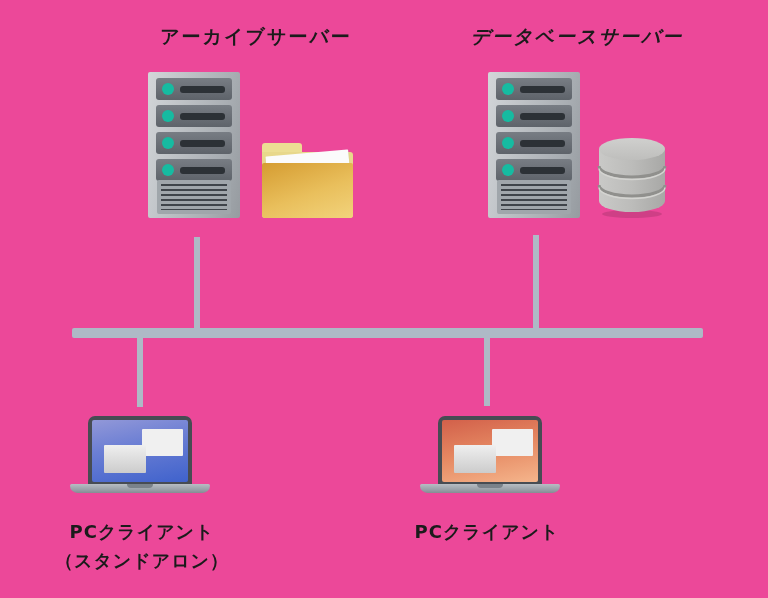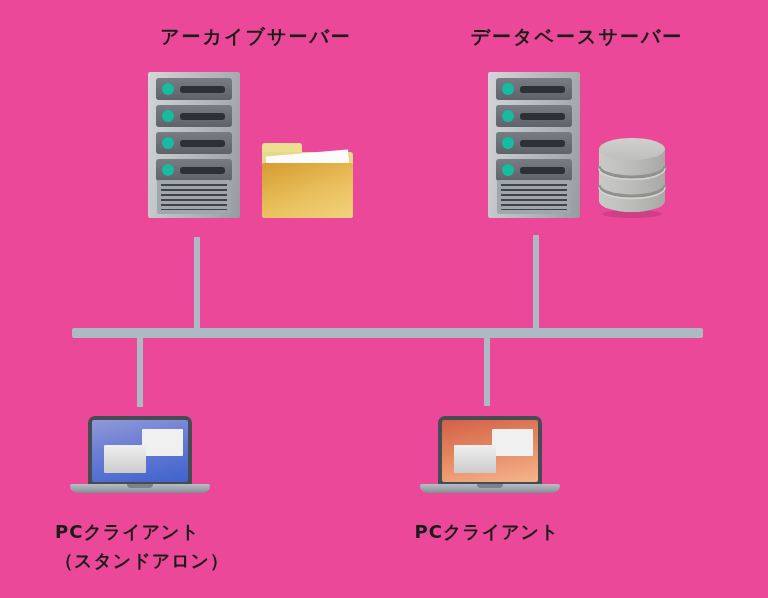--- a/index.html
+++ b/index.html
@@ -18,21 +18,21 @@
     transform: translateX(-50%);
     font-size: 19px;
     font-weight: bold;
     color: #1b1b1b;
     letter-spacing: 2px;
     white-space: nowrap;
   }
   .client-label {
     position: absolute;
     transform: translateX(-50%);
-    text-align: left;
+    text-align: center;
     font-size: 18px;
     font-weight: bold;
     color: #1b1b1b;
     letter-spacing: 1px;
     line-height: 29px;
     white-space: nowrap;
   }
 
   
   .bus {
@@ -162,21 +162,21 @@
   }
 
   .db-svg { position: absolute; left: 595px; top: 135px; }
 </style>
 </head>
 <body>
 
 <div class="canvas">
 
   <div class="node-label" style="left:256px; top:24px;">アーカイブサーバー</div>
-  <div class="node-label" style="left:577px; top:24px;">データベースサーバー</div>
+  <div class="node-label" style="left:577px; top:24px;font-style:italic;">データベースサーバー</div>
 
   <div class="vline" style="left:194px; top:237px; height:95px;"></div>
   <div class="vline" style="left:533px; top:235px; height:97px;"></div>
   <div class="bus"></div>
   <div class="vline" style="left:137px; top:336px; height:71px;"></div>
   <div class="vline" style="left:484px; top:336px; height:70px;"></div>
 
   <div class="server" style="left:148px; top:72px;">
     <div class="slot" style="top:6px">
       <span class="led"></span>

